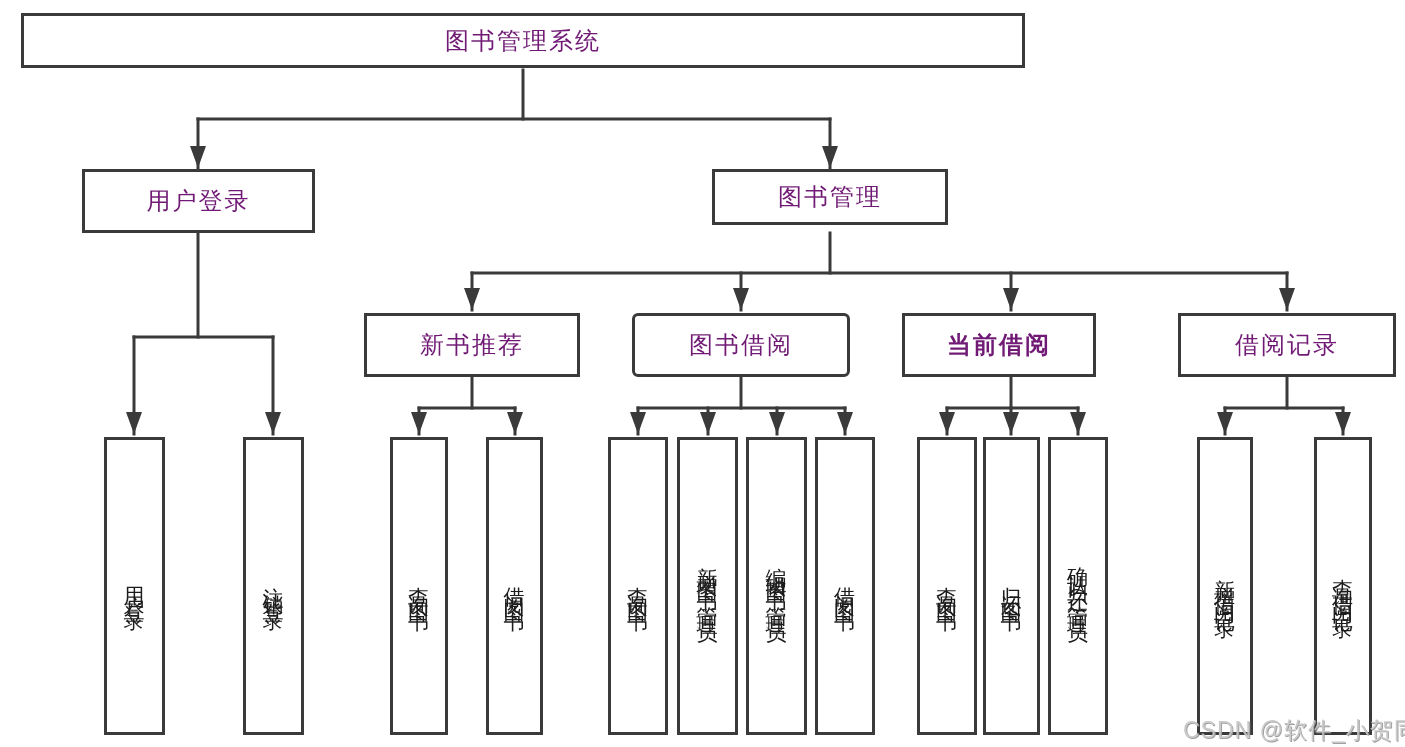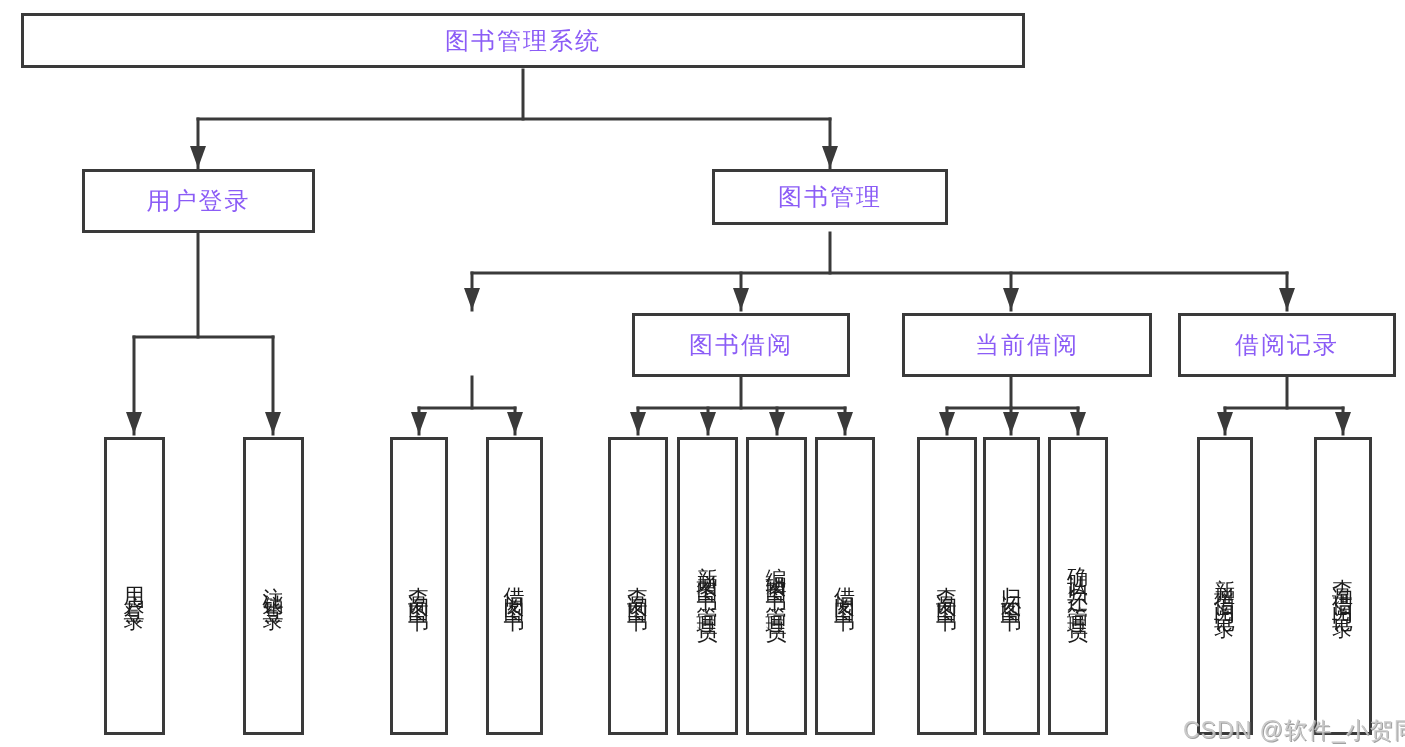--- a/index.html
+++ b/index.html
@@ -11,21 +11,21 @@
     overflow:hidden;
   }
   .wires{position:absolute;left:0;top:0;width:1405px;height:747px;}
   .wire{stroke:#3a3a3a;stroke-width:3;fill:none;stroke-linecap:square;}
   .box{
     position:absolute;
     box-sizing:border-box;
     border:3px solid #3a3a3a;
     background:#ffffff;
     display:flex;align-items:center;justify-content:center;
-    font-size:24px;color:#8b5cf6;letter-spacing:2px;
+    font-size:24px;color:#701a75;letter-spacing:2px;
     white-space:nowrap;
   }
   .vbox{
     position:absolute;
     box-sizing:border-box;
     border:3px solid #3a3a3a;
     background:#ffffff;
     display:flex;align-items:center;justify-content:center;
     writing-mode:vertical-rl;text-orientation:mixed;
     font-size:21px;color:#1c1c1c;letter-spacing:8px;
@@ -92,22 +92,23 @@
     <path class="wire" d="M1078,408 V434" marker-end="url(#arw)"></path>
     <path class="wire" d="M1225,408 V434" marker-end="url(#arw)"></path>
     <path class="wire" d="M1343,408 V434" marker-end="url(#arw)"></path>
   </svg>
 
   <div class="box" style="left:21px;top:13px;width:1004px;height:55px;">图书管理系统</div>
 
   <div class="box" style="left:82px;top:169px;width:233px;height:64px;">用户登录</div>
   <div class="box" style="left:712px;top:169px;width:236px;height:56px;">图书管理</div>
 
-  <div class="box" style="left:632px;top:313px;width:218px;height:64px;">图书借阅</div>
-  <div class="box" style="left:902px;top:313px;width:250px;height:64px;">当前借阅</div>
+  <div class="box" style="left:364px;top:313px;width:216px;height:64px;">新书推荐</div>
+  <div class="box" style="left:632px;top:313px;width:218px;height:64px;border-radius:6px;">图书借阅</div>
+  <div class="box" style="left:902px;top:313px;width:194px;height:64px;font-weight:bold;">当前借阅</div>
   <div class="box" style="left:1178px;top:313px;width:218px;height:64px;">借阅记录</div>
 
   <div class="vbox" style="left:104px;top:437px;width:61px;height:298px;">用户登录</div>
   <div class="vbox" style="left:243px;top:437px;width:61px;height:298px;">注销登录</div>
 
   <div class="vbox" style="left:390px;top:437px;width:58px;height:298px;">查询图书</div>
   <div class="vbox" style="left:486px;top:437px;width:57px;height:298px;">借阅图书</div>
 
   <div class="vbox" style="left:608px;top:437px;width:60px;height:298px;">查询图书</div>
   <div class="vbox" style="left:677px;top:437px;width:61px;height:298px;">新增图书（管理员）</div>

